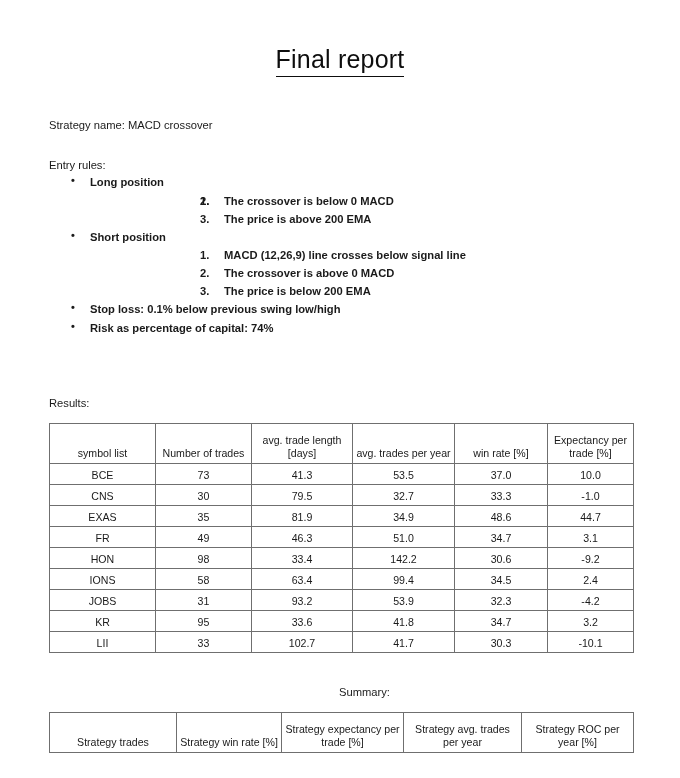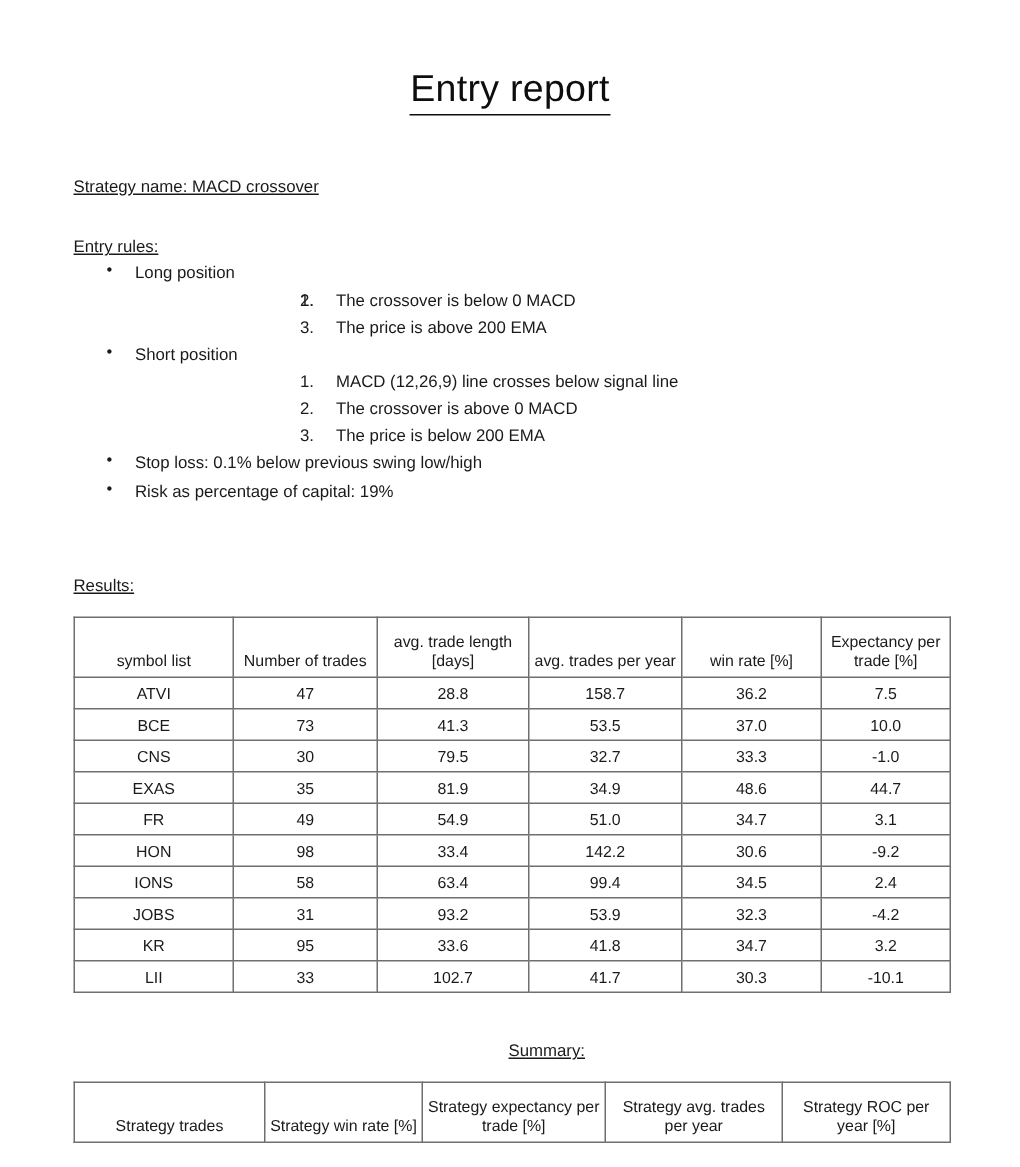--- a/index.html
+++ b/index.html
@@ -38,39 +38,39 @@
     padding-bottom: 3px;
   }
 
   
   .body-line {
     font-size: 11.2px;
     margin: 0;
     padding-left: 49px;
     color: #1a1a1a;
     line-height: 1.45;
-    text-decoration: underline;
   }
   .gap-strategy { margin-top: 43px; }
   .gap-entry    { margin-top: 24px; }
-  .gap-results  { margin-top: 46px; }
+  .gap-results  { margin-top: 58px; }
   .gap-summary  { margin-top: 31px; text-align: center; }
 
   
   ul.bullets {
     list-style: none;
     margin: 0;
     padding: 0;
   }
   ul.bullets > li {
     font-size: 11.2px;
     line-height: 1.62;
     padding-left: 90px;
     position: relative;
     color: #1a1a1a;
+    font-weight: bold;
   }
   ul.bullets > li::before {
     content: "\2022";
     position: absolute;
     left: 71px;
     top: -1px;
     font-size: 11px;
     color: #1a1a1a;
   }
   .lvl1-first { margin-top: 12px; }
@@ -137,21 +137,21 @@
   #summary-table col.s2 { width: 122px; }
   #summary-table col.s3 { width: 118px; }
   #summary-table col.s4 { width: 112px; }
 </style>
 </head>
 <body>
 
 <div class="page">
 
   <h1 class="doc-title">
-    <span>Entry report</span>
+    <span>Final report</span>
   </h1>
 
   <p class="body-line gap-strategy">Strategy name: MACD crossover</p>
 
   <p class="body-line gap-entry">Entry rules:</p>
 
   <ul class="bullets lvl1-first">
 
     <li>
       <span>Long position</span>
@@ -182,21 +182,21 @@
           <span>The crossover is above 0 MACD</span>
         </li>
         <li>
           <span class="num">3.</span>
           <span>The price is below 200 EMA</span>
         </li>
       </ol>
     </li>
 
     <li>Stop loss: 0.1% below previous swing low/high</li>
-    <li>Risk as percentage of capital: 19%</li>
+    <li>Risk as percentage of capital: 74%</li>
   </ul>
 
   <p class="body-line gap-results">Results:</p>
 
   <table class="report" id="results-table">
     <colgroup>
       <col class="c0">
         <col class="c1">
         <col class="c2">
         <col class="c3">
@@ -208,28 +208,20 @@
         <th>symbol list</th>
         <th>Number of trades</th>
         <th>avg. trade length [days]</th>
         <th>avg. trades per year</th>
         <th>win rate [%]</th>
         <th>Expectancy per trade [%]</th>
       </tr>
     </thead>
     <tbody>
       <tr>
-        <td>ATVI</td>
-        <td>47</td>
-        <td>28.8</td>
-        <td>158.7</td>
-        <td>36.2</td>
-        <td>7.5</td>
-      </tr>
-      <tr>
         <td>BCE</td>
         <td>73</td>
         <td>41.3</td>
         <td>53.5</td>
         <td>37.0</td>
         <td>10.0</td>
       </tr>
       <tr>
         <td>CNS</td>
         <td>30</td>
@@ -242,21 +234,21 @@
         <td>EXAS</td>
         <td>35</td>
         <td>81.9</td>
         <td>34.9</td>
         <td>48.6</td>
         <td>44.7</td>
       </tr>
       <tr>
         <td>FR</td>
         <td>49</td>
-        <td>54.9</td>
+        <td>46.3</td>
         <td>51.0</td>
         <td>34.7</td>
         <td>3.1</td>
       </tr>
       <tr>
         <td>HON</td>
         <td>98</td>
         <td>33.4</td>
         <td>142.2</td>
         <td>30.6</td>

